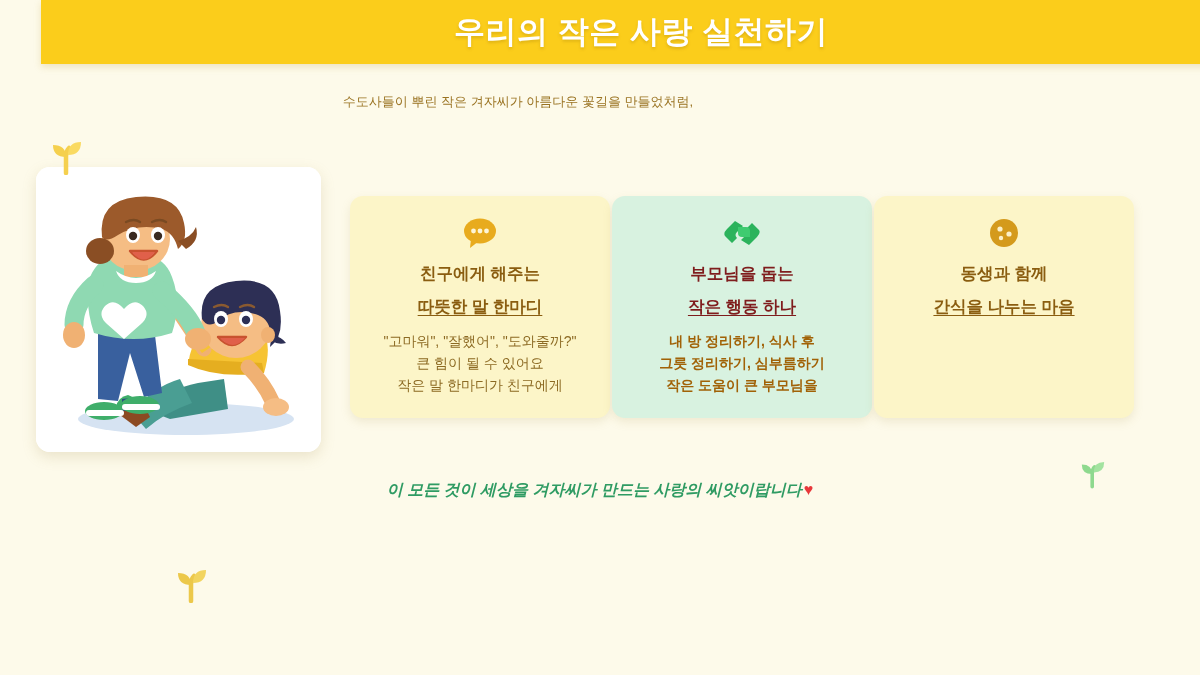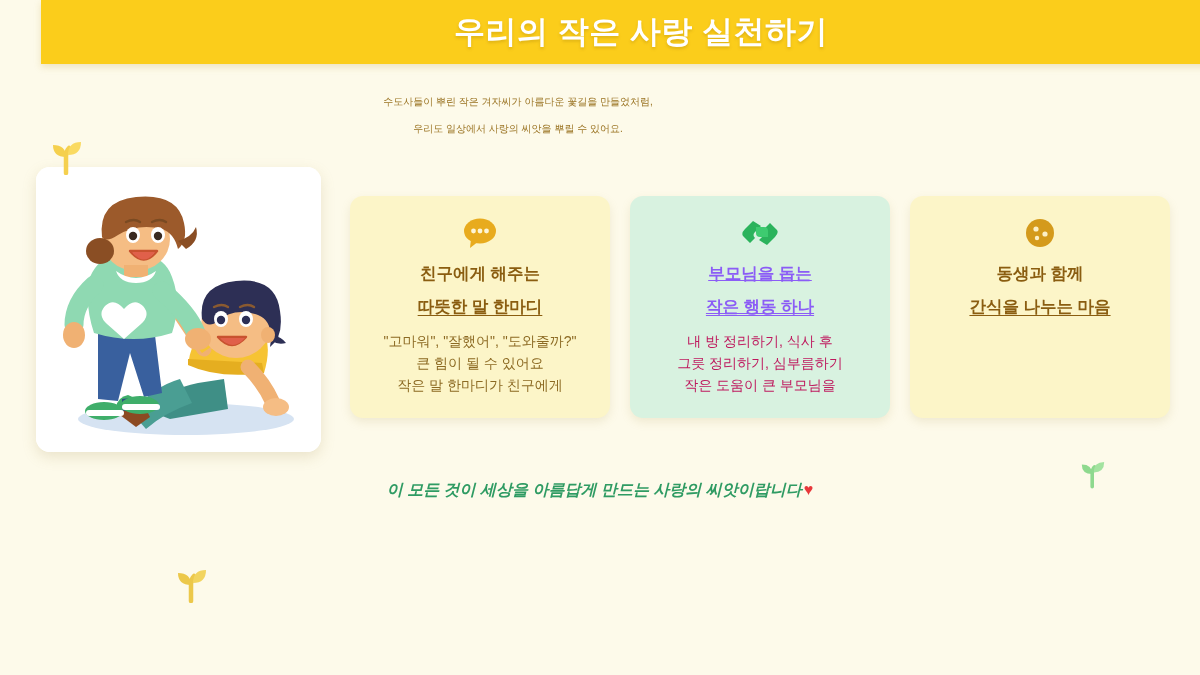--- a/index.html
+++ b/index.html
@@ -38,21 +38,21 @@
     white-space: nowrap;
   }
 
   
   .subtitle {
     position: absolute;
     left: 0; top: 88px;
     width: 1036px;
     text-align: center;
     color: #9a7322;
-    font-size: 10px;
+    font-size: 13px;
     line-height: 27px;
   }
   .subtitle .line { display: block; }
 
   
   .photo-frame {
     position: absolute;
     left: 36px; top: 167px;
     width: 285px; height: 285px;
     background: #ffffff;
@@ -61,21 +61,21 @@
     overflow: hidden;
   }
   .photo-frame svg { display: block; width: 285px; height: 285px; }
 
   
   .cards {
     position: absolute;
     left: 350px; top: 196px;
     width: 820px; height: 222px;
     display: flex;
-    gap: 20px;
+    gap: 2px;
   }
   .card {
     width: 260px;
     height: 222px;
     border-radius: 13px;
     box-sizing: border-box;
     padding: 18px 14px 14px 14px;
     display: flex;
     flex-direction: column;
     align-items: center;
@@ -99,31 +99,31 @@
     line-height: 25px;
   }
   .card-title .t-line1 { display: block; }
   .card-title .t-line2 {
     display: block;
     text-decoration: underline;
     text-underline-offset: 3px;
     margin-top: 8px;
   }
   .tone-yellow .card-title { color: #8a5d10; }
-  .tone-green  .card-title { color: #8b5cf6; text-decoration: underline; }
+  .tone-green  .card-title { color: #7f1d1d; }
 
   .card-body {
     margin-top: 11px;
     text-align: center;
     font-size: 14px;
     line-height: 22px;
   }
   .card-body .b-line { display: block; }
   .tone-yellow .card-body { color: #8c6a23; }
-  .tone-green  .card-body { color: #be185d; }
+  .tone-green  .card-body { color: #a16207; font-weight: bold; }
 
   
   .footer-note {
     position: absolute;
     left: 0; top: 480px;
     width: 1200px;
     text-align: center;
     color: #2f9b63;
     font-size: 16px;
     font-style: italic;
@@ -144,21 +144,20 @@
 </style>
 </head>
 <body>
 
 <div class="header-bar">
   <div class="header-title">우리의 작은 사랑 실천하기</div>
 </div>
 
 <div class="subtitle">
   <span class="line">수도사들이 뿌린 작은 겨자씨가 아름다운 꽃길을 만들었처럼,</span>
-  <span class="line">우리도 일상에서 사랑의 씨앗을 뿌릴 수 있어요.</span>
 </div>
 
 <div class="photo-frame">
   <svg viewBox="0 0 285 285" xmlns="http://www.w3.org/2000/svg">
     <rect x="0" y="0" width="285" height="285" fill="#ffffff"></rect>
 
     <ellipse cx="150" cy="252" rx="108" ry="16" fill="#d6e3f2"></ellipse>
 
     <path d="M108 242 q24 -20 54 -26 l26 -4 4 30 -58 10 z" fill="#3f8f86"></path>
     <path d="M96 246 q20 -26 48 -34 l12 24 q-28 10 -46 26 z" fill="#4a9e93"></path>
@@ -285,21 +284,21 @@
     </div>
     <div class="card-title">
       <span class="t-line1">동생과 함께</span>
       <span class="t-line2">간식을 나누는 마음</span>
     </div>
   </div>
 
 </div>
 
 <div class="footer-note">
-  <span>이 모든 것이 세상을 아름답게 만드는 사랑의 씨앗이랍니다</span><span class="heart">♥</span>
+  <span>이 모든 것이 세상을 겨자씨가 만드는 사랑의 씨앗이랍니다</span><span class="heart">♥</span>
 </div>
 
 <div class="sprout sprout-a">
   <svg width="40" height="36" viewBox="0 0 40 36" xmlns="http://www.w3.org/2000/svg">
     <path d="M19 34 L19 17 Q19 12 22 9" stroke="#f5d04e" stroke-width="4.5" fill="none" stroke-linecap="round"></path>
     <path d="M19 18 Q6 18 6 6 Q19 6 19 18 Z" fill="#f5d04e"></path>
     <path d="M21 16 Q21 3 34 3 Q34 16 21 16 Z" fill="#fada62"></path>
   </svg>
 </div>
 <div class="sprout sprout-b">

